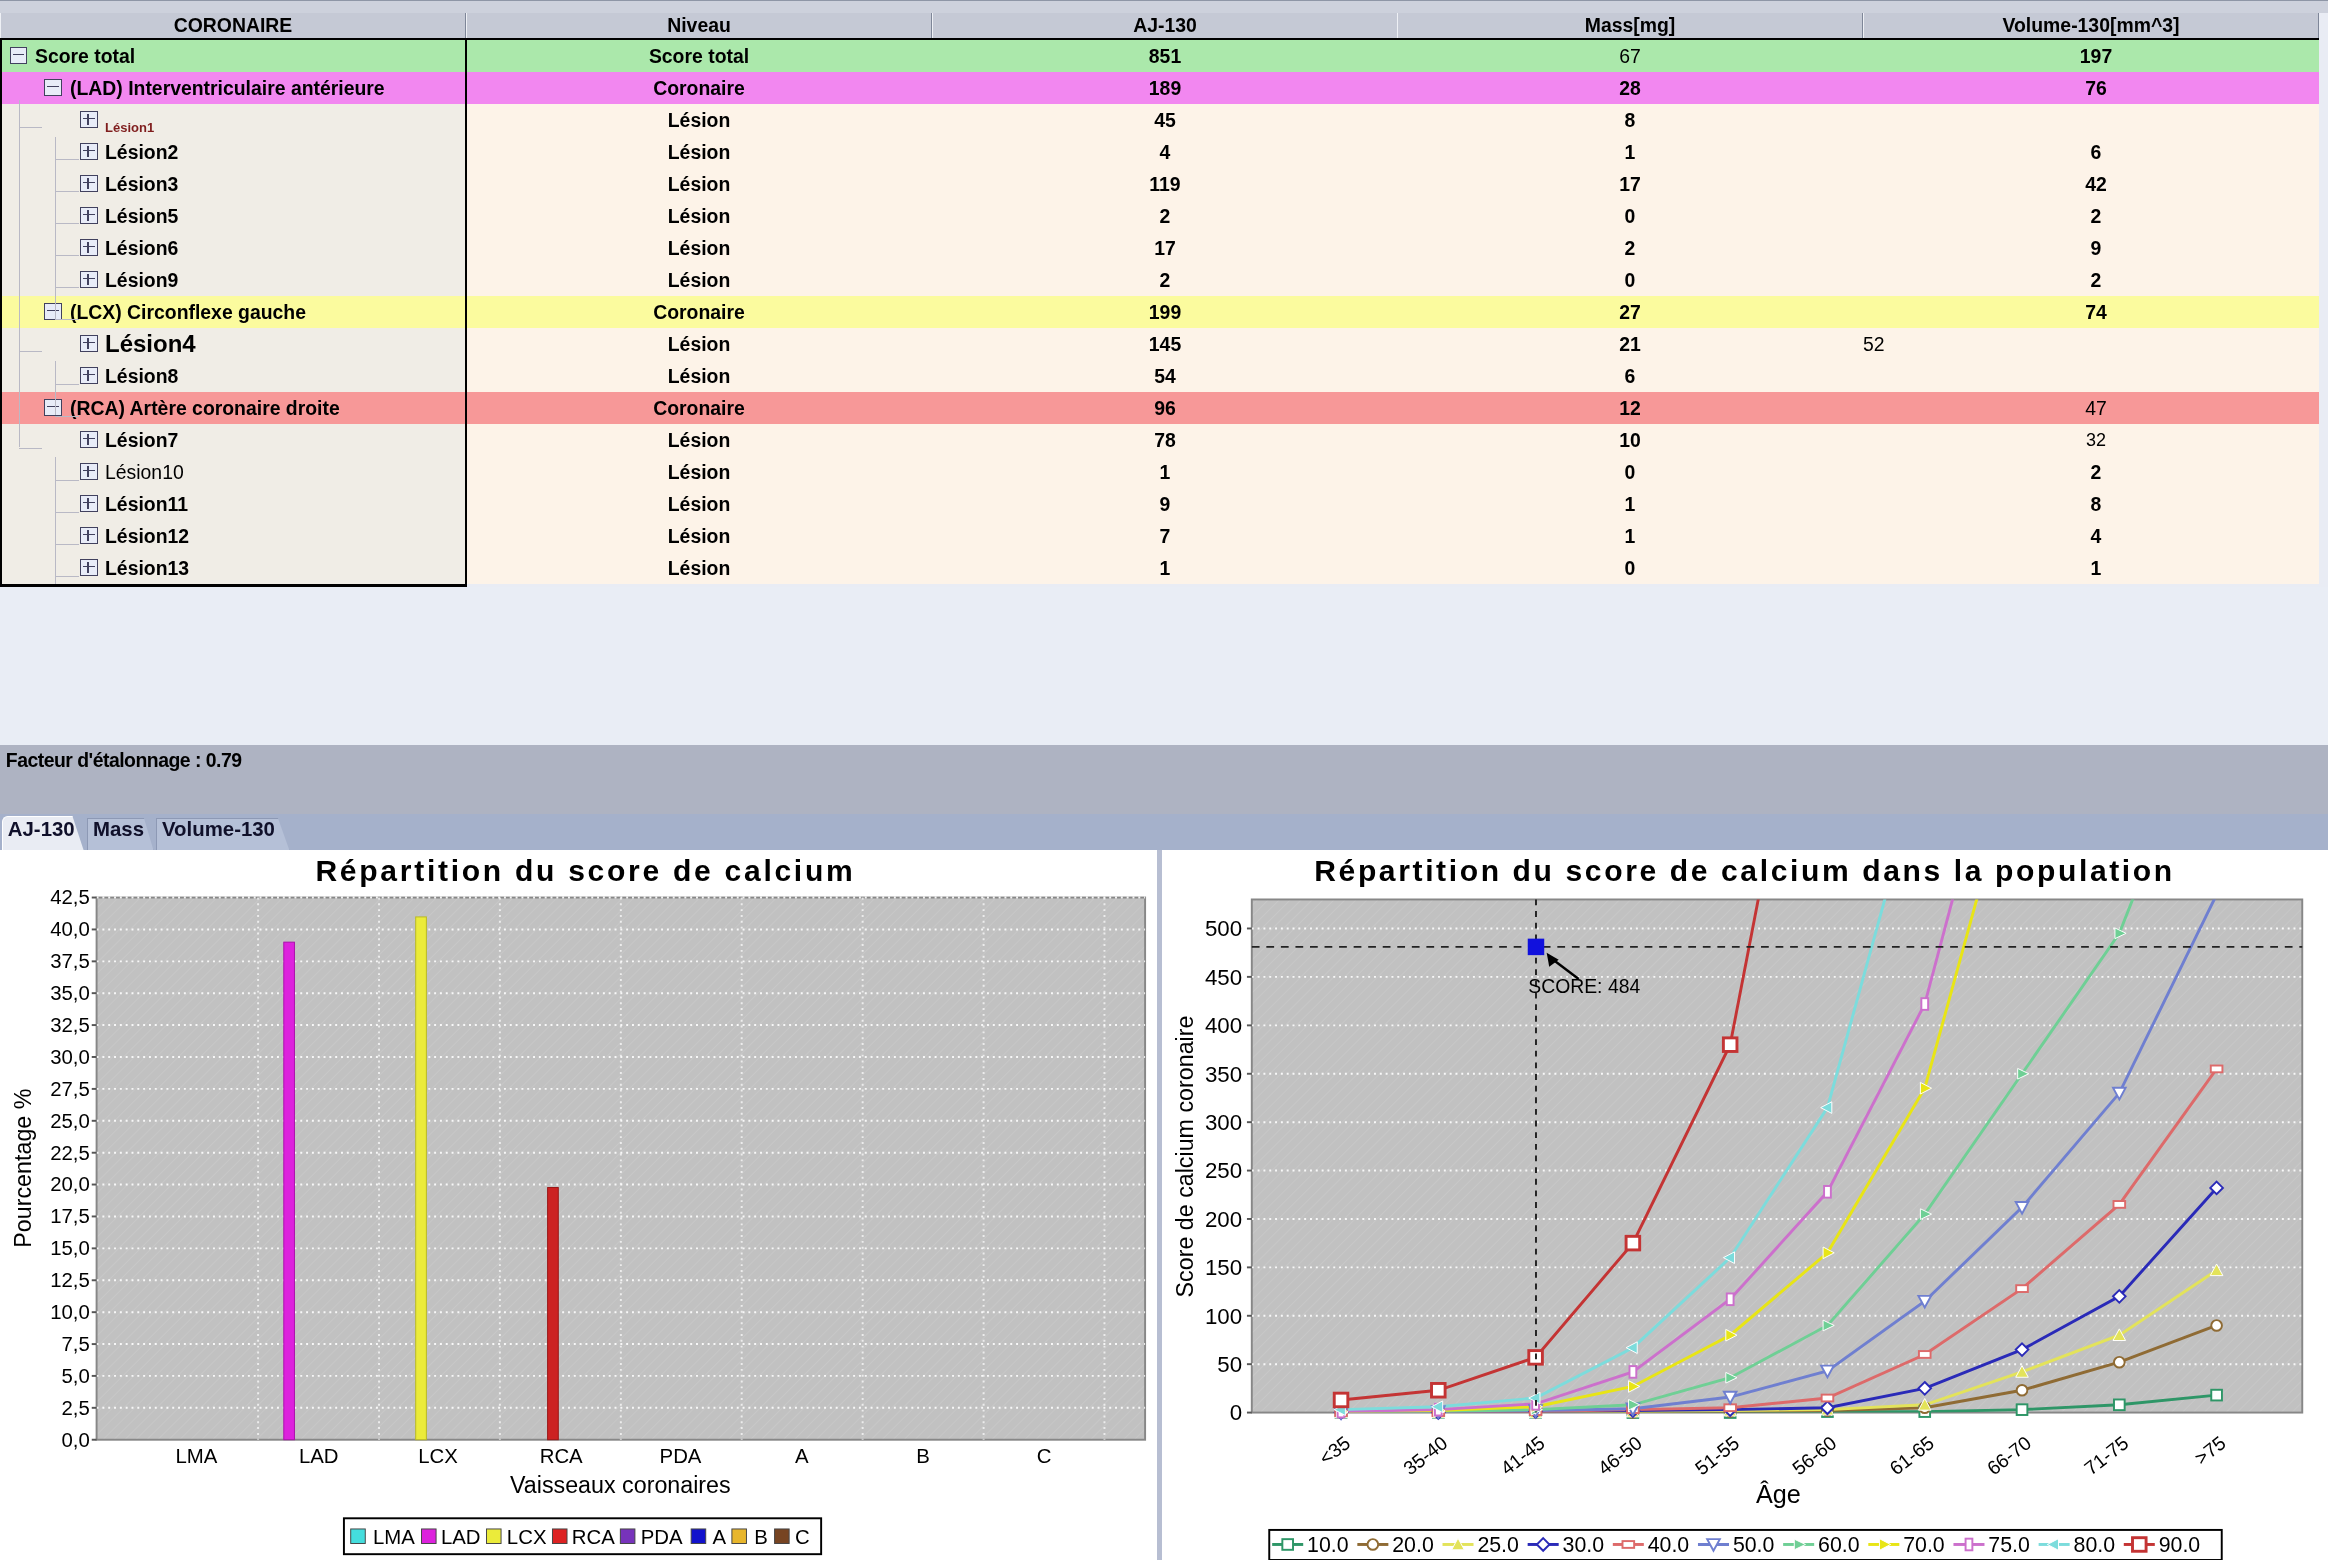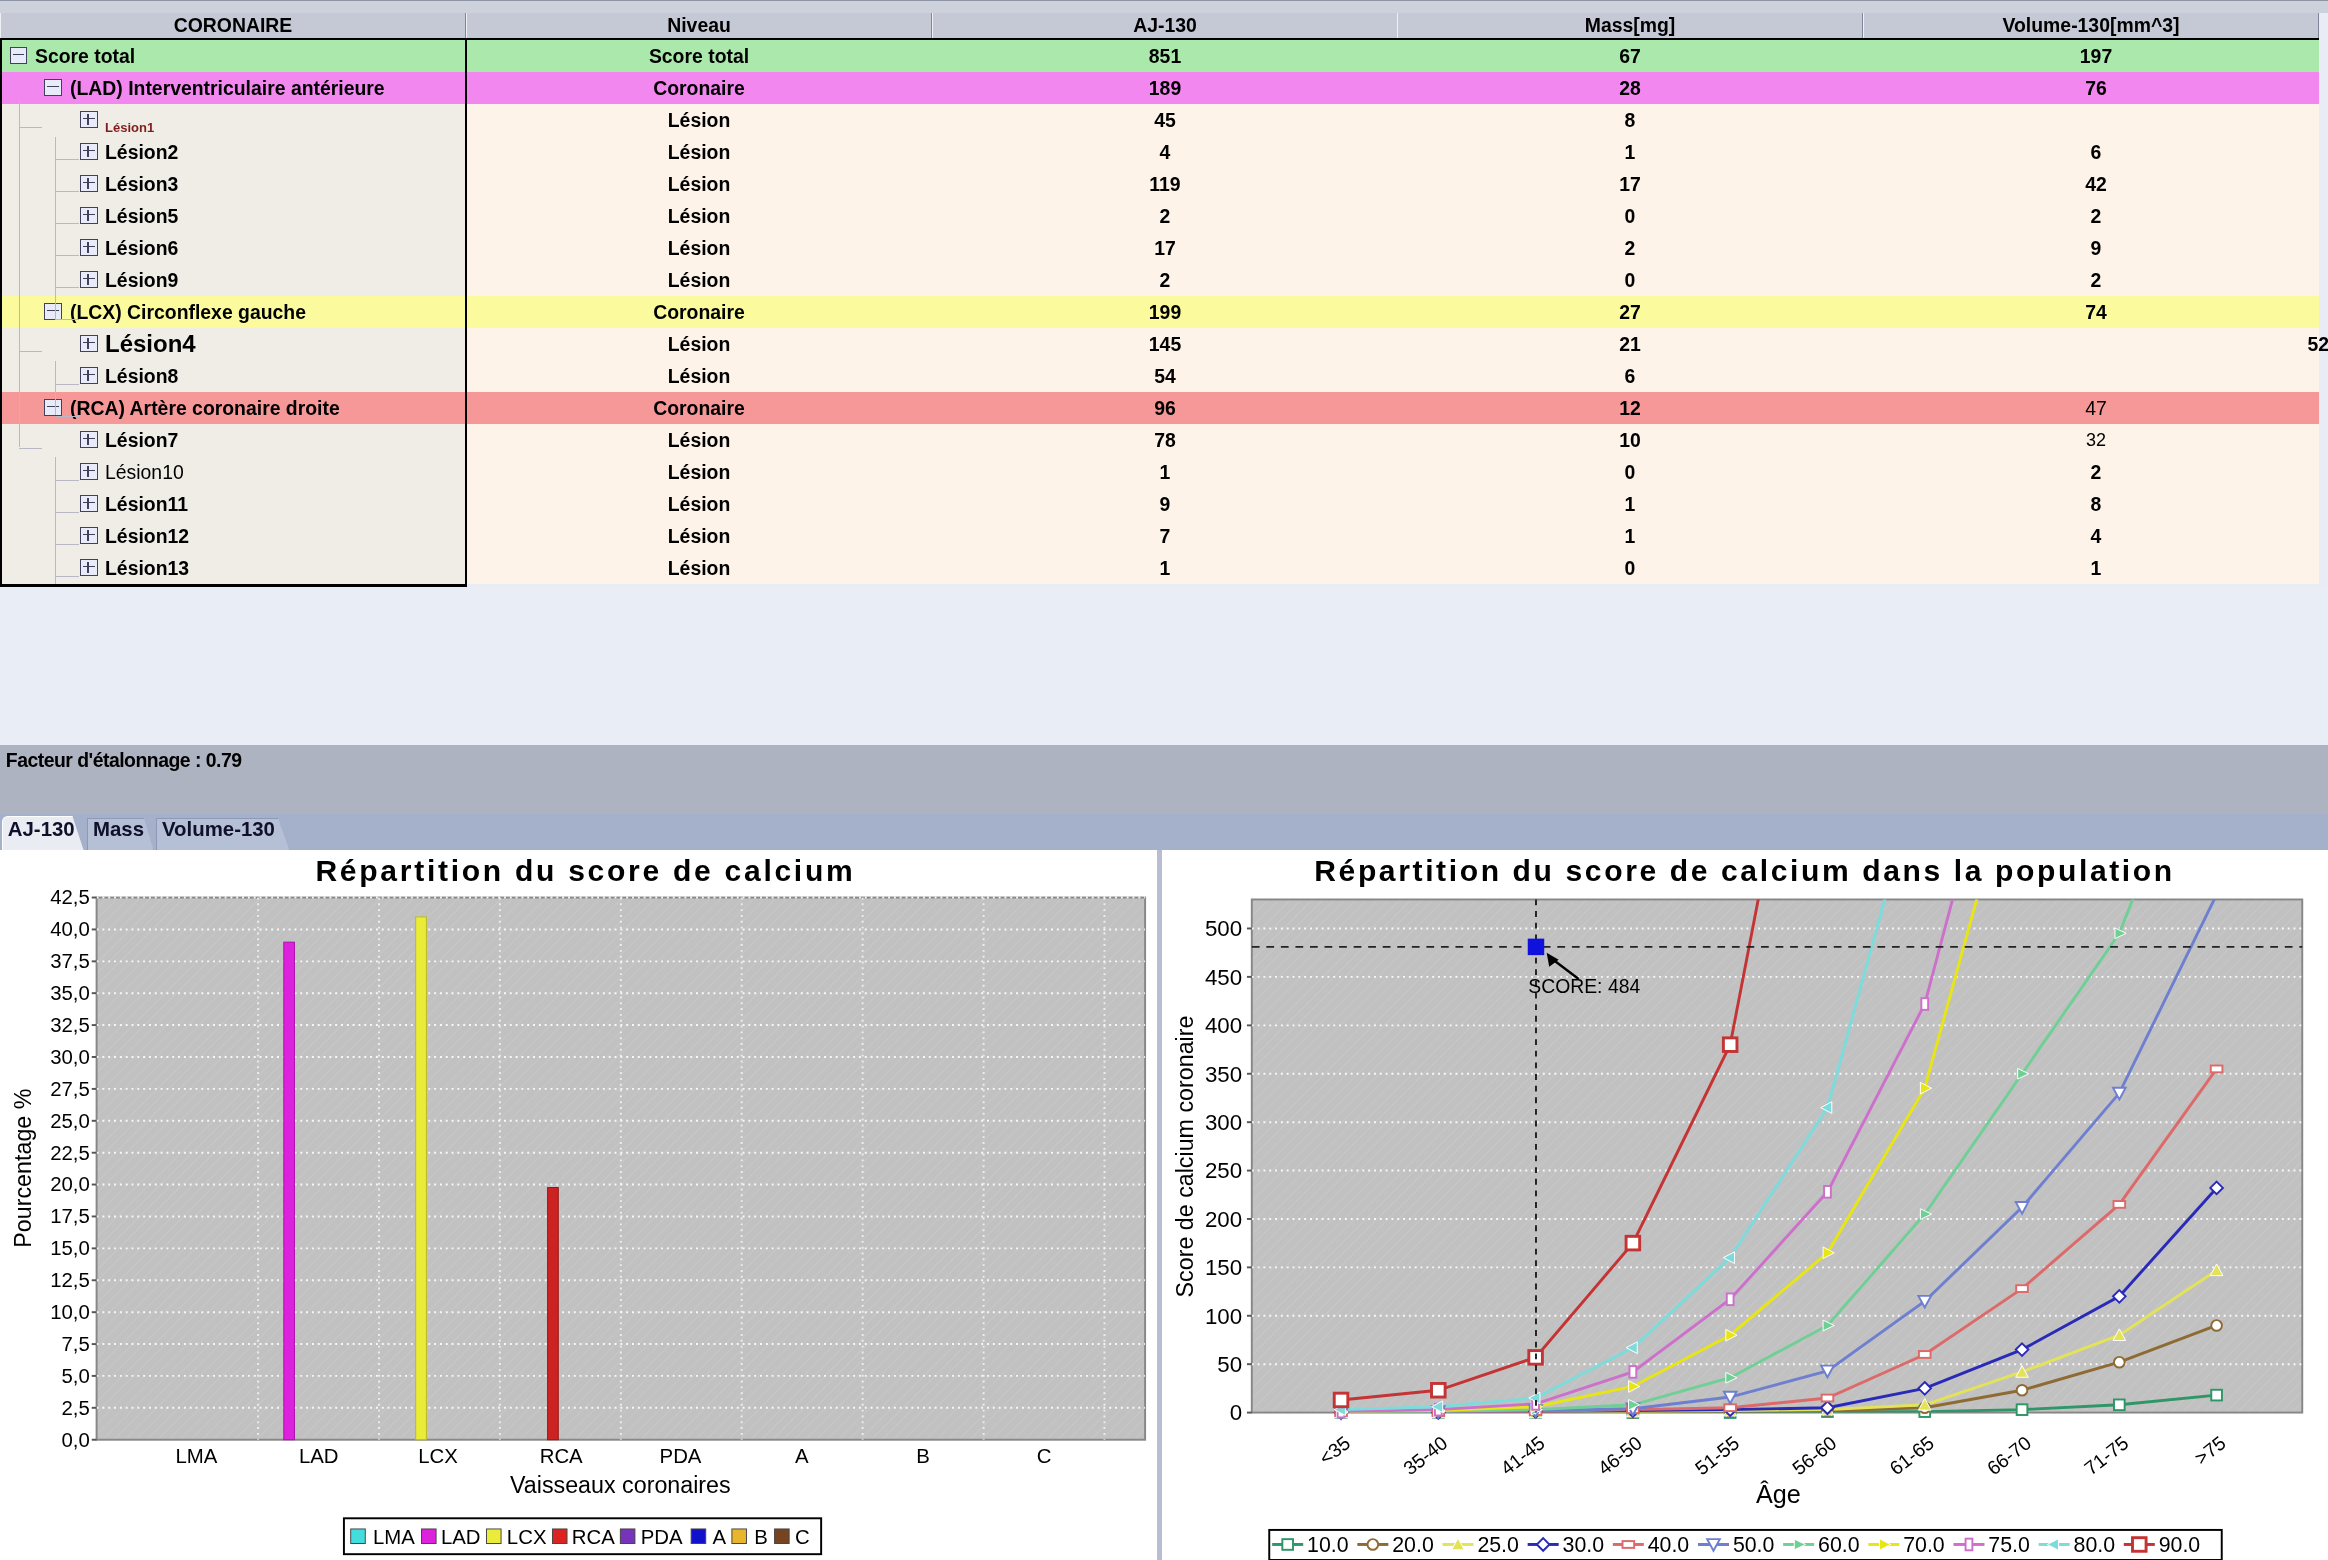--- a/index.html
+++ b/index.html
@@ -17,21 +17,21 @@
   <div style="position:absolute;left:0;top:40px;width:2319px;height:544px">
       <div style="position:absolute;left:0;top:0px;width:2319px;height:32px">
         <div style="position:absolute;left:0;top:0;width:466px;height:32px;background:#abe8ab"></div>
         <div style="position:absolute;left:466px;top:0;width:1853px;height:32px;background:#abe8ab"></div>
         <div style="position:absolute;left:9.7px;top:6.8px;width:17.5px;height:17.5px;background:#e8ecf8;border:1.9px solid #41415e;box-sizing:border-box">
           <div style="position:absolute;left:1.9px;right:1.9px;top:5.8px;height:1.9px;background:#41415e"></div>
         </div>
         <div style="position:absolute;left:35px;top:0;height:32px;line-height:32px;font-weight:bold;font-size:19.4px;color:#000;white-space:nowrap">Score total</div>
         <div style="position:absolute;left:466px;top:0;width:466px;height:32px;line-height:32px;font-weight:bold;font-size:19.4px;text-align:center">Score total</div>
         <div style="position:absolute;left:932px;top:0;width:466px;height:32px;line-height:32px;font-weight:bold;font-size:19.4px;text-align:center">851</div>
-        <div style="position:absolute;left:1397px;top:0;width:466px;height:32px;line-height:32px;font-weight:bold;font-size:19.4px;text-align:center">67</div>
+        <div style="position:absolute;left:1397px;top:0;width:466px;height:32px;line-height:32px;font-weight:normal;font-size:19.4px;text-align:center">67</div>
         <div style="position:absolute;left:1863px;top:0;width:466px;height:32px;line-height:32px;font-weight:bold;font-size:19.4px;text-align:center">197</div>
       </div>
       <div style="position:absolute;left:0;top:32px;width:2319px;height:32px">
         <div style="position:absolute;left:0;top:0;width:466px;height:32px;background:#f287f0"></div>
         <div style="position:absolute;left:466px;top:0;width:1853px;height:32px;background:#f287f0"></div>
         <div style="position:absolute;left:44px;top:6.8px;width:17.5px;height:17.5px;background:#e8ecf8;border:1.9px solid #41415e;box-sizing:border-box">
           <div style="position:absolute;left:1.9px;right:1.9px;top:5.8px;height:1.9px;background:#41415e"></div>
         </div>
         <div style="position:absolute;left:70px;top:0;height:32px;line-height:32px;font-weight:bold;font-size:19.4px;color:#000;white-space:nowrap">(LAD) Interventriculaire antérieure</div>
         <div style="position:absolute;left:466px;top:0;width:466px;height:32px;line-height:32px;font-weight:bold;font-size:19.4px;text-align:center">Coronaire</div>
@@ -133,21 +133,21 @@
         <div style="position:absolute;left:0;top:0;width:466px;height:32px;background:#f0ede6"></div>
         <div style="position:absolute;left:466px;top:0;width:1853px;height:32px;background:#fdf3e8"></div>
         <div style="position:absolute;left:80px;top:6.8px;width:17.5px;height:17.5px;background:#e8ecf8;border:1.9px solid #41415e;box-sizing:border-box">
           <div style="position:absolute;left:1.9px;right:1.9px;top:5.8px;height:1.9px;background:#41415e"></div>
           <div style="position:absolute;left:5.8px;top:1.9px;width:1.9px;bottom:1.9px;background:#41415e"></div>
         </div>
         <div style="position:absolute;left:105px;top:0;height:32px;line-height:32px;font-weight:bold;font-size:24px;color:#000;white-space:nowrap">Lésion4</div>
         <div style="position:absolute;left:466px;top:0;width:466px;height:32px;line-height:32px;font-weight:bold;font-size:19.4px;text-align:center">Lésion</div>
         <div style="position:absolute;left:932px;top:0;width:466px;height:32px;line-height:32px;font-weight:bold;font-size:19.4px;text-align:center">145</div>
         <div style="position:absolute;left:1397px;top:0;width:466px;height:32px;line-height:32px;font-weight:bold;font-size:19.4px;text-align:center">21</div>
-        <div style="position:absolute;left:1863px;top:0;width:466px;height:32px;line-height:32px;font-weight:bold;font-size:19.4px;text-align:right">52</div>
+        <div style="position:absolute;left:1863px;top:0;width:466px;height:32px;line-height:32px;font-weight:normal;font-size:19.4px;text-align:left">52</div>
       </div>
       <div style="position:absolute;left:0;top:320px;width:2319px;height:32px">
         <div style="position:absolute;left:0;top:0;width:466px;height:32px;background:#f0ede6"></div>
         <div style="position:absolute;left:466px;top:0;width:1853px;height:32px;background:#fdf3e8"></div>
         <div style="position:absolute;left:80px;top:6.8px;width:17.5px;height:17.5px;background:#e8ecf8;border:1.9px solid #41415e;box-sizing:border-box">
           <div style="position:absolute;left:1.9px;right:1.9px;top:5.8px;height:1.9px;background:#41415e"></div>
           <div style="position:absolute;left:5.8px;top:1.9px;width:1.9px;bottom:1.9px;background:#41415e"></div>
         </div>
         <div style="position:absolute;left:105px;top:0;height:32px;line-height:32px;font-weight:bold;font-size:19.4px;color:#000;white-space:nowrap">Lésion8</div>
         <div style="position:absolute;left:466px;top:0;width:466px;height:32px;line-height:32px;font-weight:bold;font-size:19.4px;text-align:center">Lésion</div>

